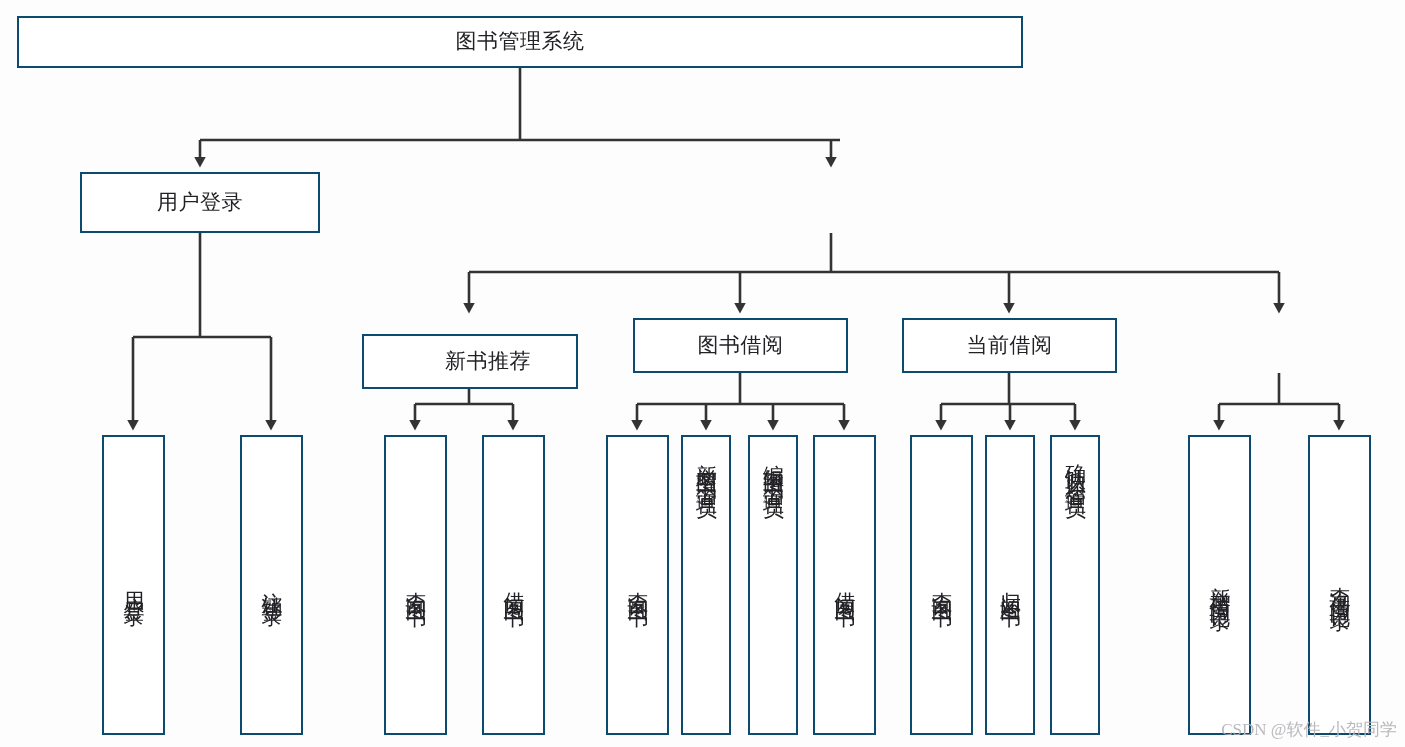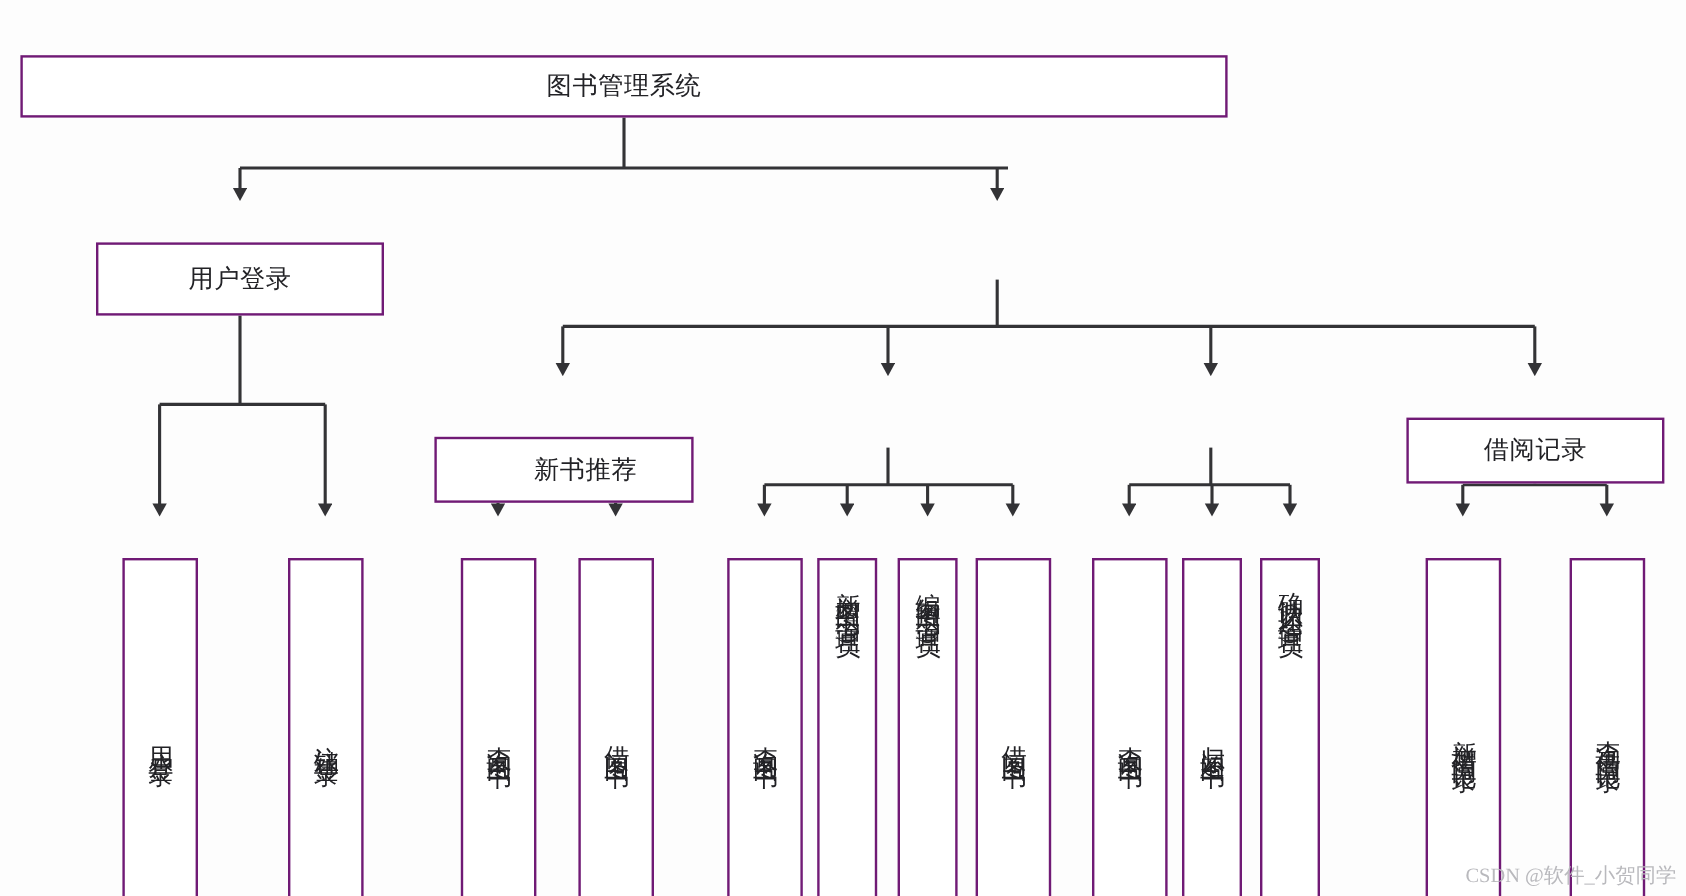--- a/index.html
+++ b/index.html
@@ -24,26 +24,25 @@
     position: absolute;
     left: 0;
     top: 0;
     width: 1405px;
     height: 747px;
   }
   .node {
     position: absolute;
     box-sizing: border-box;
     background: #ffffff;
-    border: 2px solid #701a75;
+    border: 2px solid #0c4a6e;
     display: flex;
     align-items: center;
     justify-content: center;
     z-index: 2;
-    margin-top: 30px;
   }
   .node-label {
     color: #222226;
     text-align: center;
     line-height: 1.22;
     white-space: nowrap;
   }
   .node.horizontal .node-label {
     font-size: 21px;
     letter-spacing: 0.5px;
@@ -141,25 +140,28 @@
 
   <div class="node horizontal" style="left:80px; top:172px; width:240px; height:61px;">
     <span class="node-label">用户登录</span>
   </div>
 
 
   <div class="node horizontal" style="left:362px; top:334px; width:216px; height:55px;padding-left:36px;">
     <span class="node-label">新书推荐</span>
   </div>
 
-
-
-  <div class="node horizontal" style="left:1172px; top:318px; width:215px; height:55px;">
-    <span class="node-label">借阅记录</span>
-  </div>
+  <div class="node horizontal" style="left:633px; top:318px; width:215px; height:55px;">
+    <span class="node-label">图书借阅</span>
+  </div>
+
+  <div class="node horizontal" style="left:902px; top:318px; width:215px; height:55px;">
+    <span class="node-label">当前借阅</span>
+  </div>
+
 
   <div class="node vertical centered" style="left:102px; top:435px; width:63px; height:300px;">
     <span class="node-label">用户登录</span>
   </div>
 
   <div class="node vertical centered" style="left:240px; top:435px; width:63px; height:300px;">
     <span class="node-label">注销登录</span>
   </div>
 
   <div class="node vertical centered" style="left:384px; top:435px; width:63px; height:300px;">

